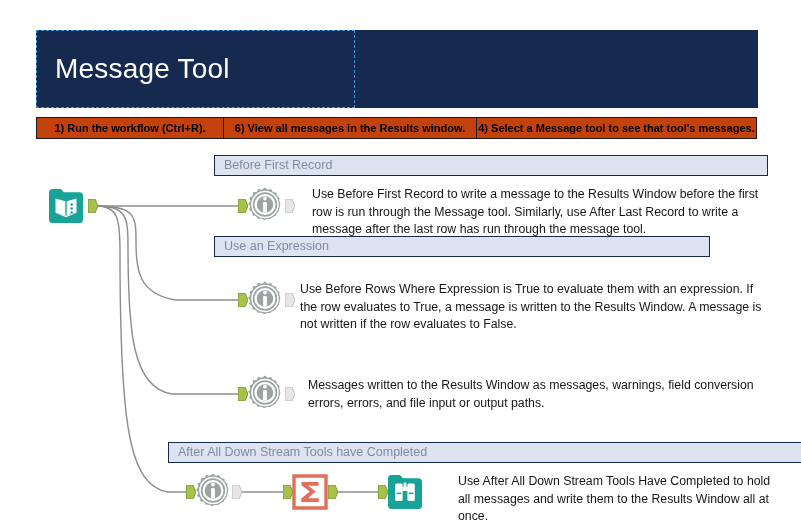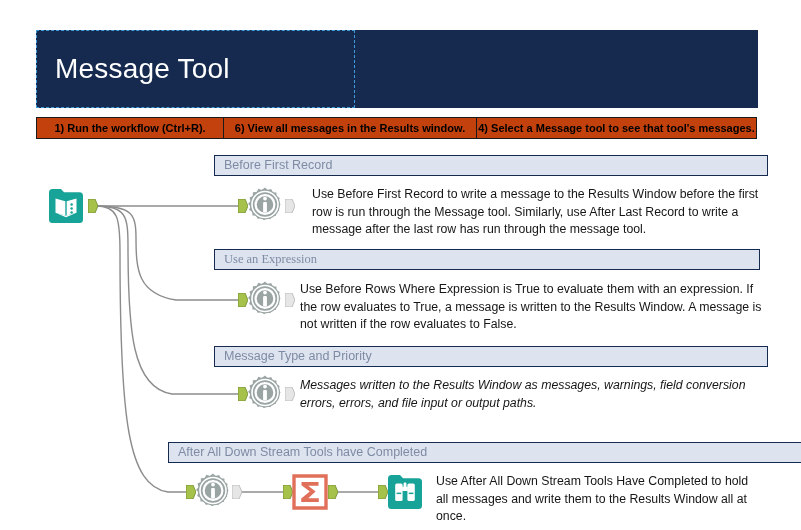--- a/index.html
+++ b/index.html
@@ -109,35 +109,35 @@
     padding-left: 9px;
     text-align: center;
   }
   .band-label {
     font-size: 12.5px;
     color: #7e8ba3;
     line-height: 1;
     white-space: nowrap;
   }
   .band-1 { left: 214px; top: 155px; width: 554px; }
-  .band-2 { left: 214px; top: 249px; width: 546px; font-family: Liberation Serif, serif; }
+  .band-2 { left: 214px; top: 236px; width: 496px; }
   .band-3 { left: 214px; top: 346px; width: 554px; }
   .band-4 { left: 168px; top: 442px; width: 636px; }
 
   
   .para {
     position: absolute;
     font-size: 12.3px;
     color: #161616;
     line-height: 17.5px;
   }
   .para-1 { left: 312px; top: 186px; width: 462px; }
   .para-2 { left: 300px; top: 281px; width: 462px; }
-  .para-3 { left: 300px; top: 377px; width: 462px; font-style: italic; }
-  .para-4 { left: 436px; top: 473px; width: 322px; }
+  .para-3 { left: 308px; top: 377px; width: 462px; }
+  .para-4 { left: 458px; top: 473px; width: 322px; }
 
   
   .tool {
     position: absolute;
     width: 40px;
     height: 40px;
   }
   .tool svg { display: block; width: 40px; height: 40px; }
 
   .anchor {
@@ -188,23 +188,20 @@
       <span class="step-label">4) Select a Message tool to see that tool's messages.</span>
     </div>
   </div>
 
   <div class="band band-1">
     <span class="band-label">Before First Record</span>
   </div>
   <div class="band band-2">
     <span class="band-label">Use an Expression</span>
   </div>
-  <div class="band band-3">
-    <span class="band-label">Message Type and Priority</span>
-  </div>
   <div class="band band-4">
     <span class="band-label">After All Down Stream Tools have Completed</span>
   </div>
 
   <div class="para para-1">Use Before First Record to write a message to the Results Window before the first row is run through the Message tool. Similarly, use After Last Record to write a message after the last row has run through the message tool.</div>
   <div class="para para-2">Use Before Rows Where Expression is True to evaluate them with an expression. If the row evaluates to True, a message is written to the Results Window. A message is not written if the row evaluates to False.</div>
   <div class="para para-3">Messages written to the Results Window as messages, warnings, field conversion errors, errors, and file input or output paths.</div>
   <div class="para para-4">Use After All Down Stream Tools Have Completed to hold all messages and write them to the Results Window all at once.</div>
 
   <div class="tool" style="left:46px; top:186px;">

